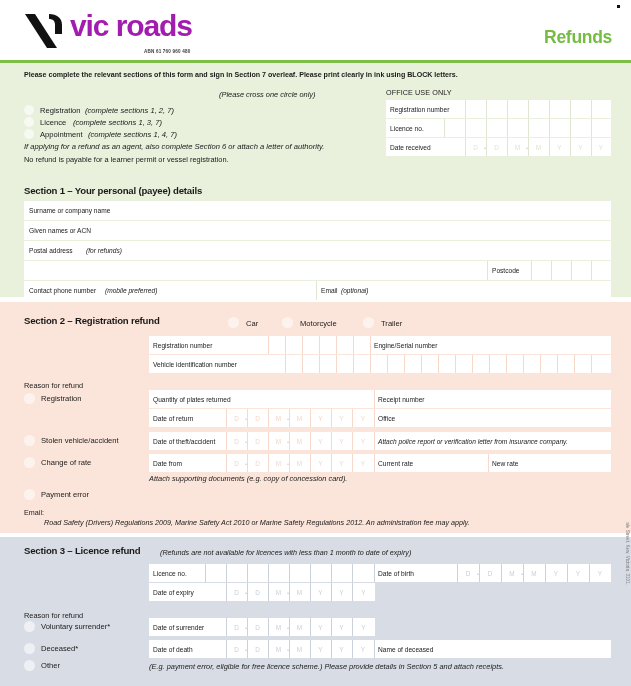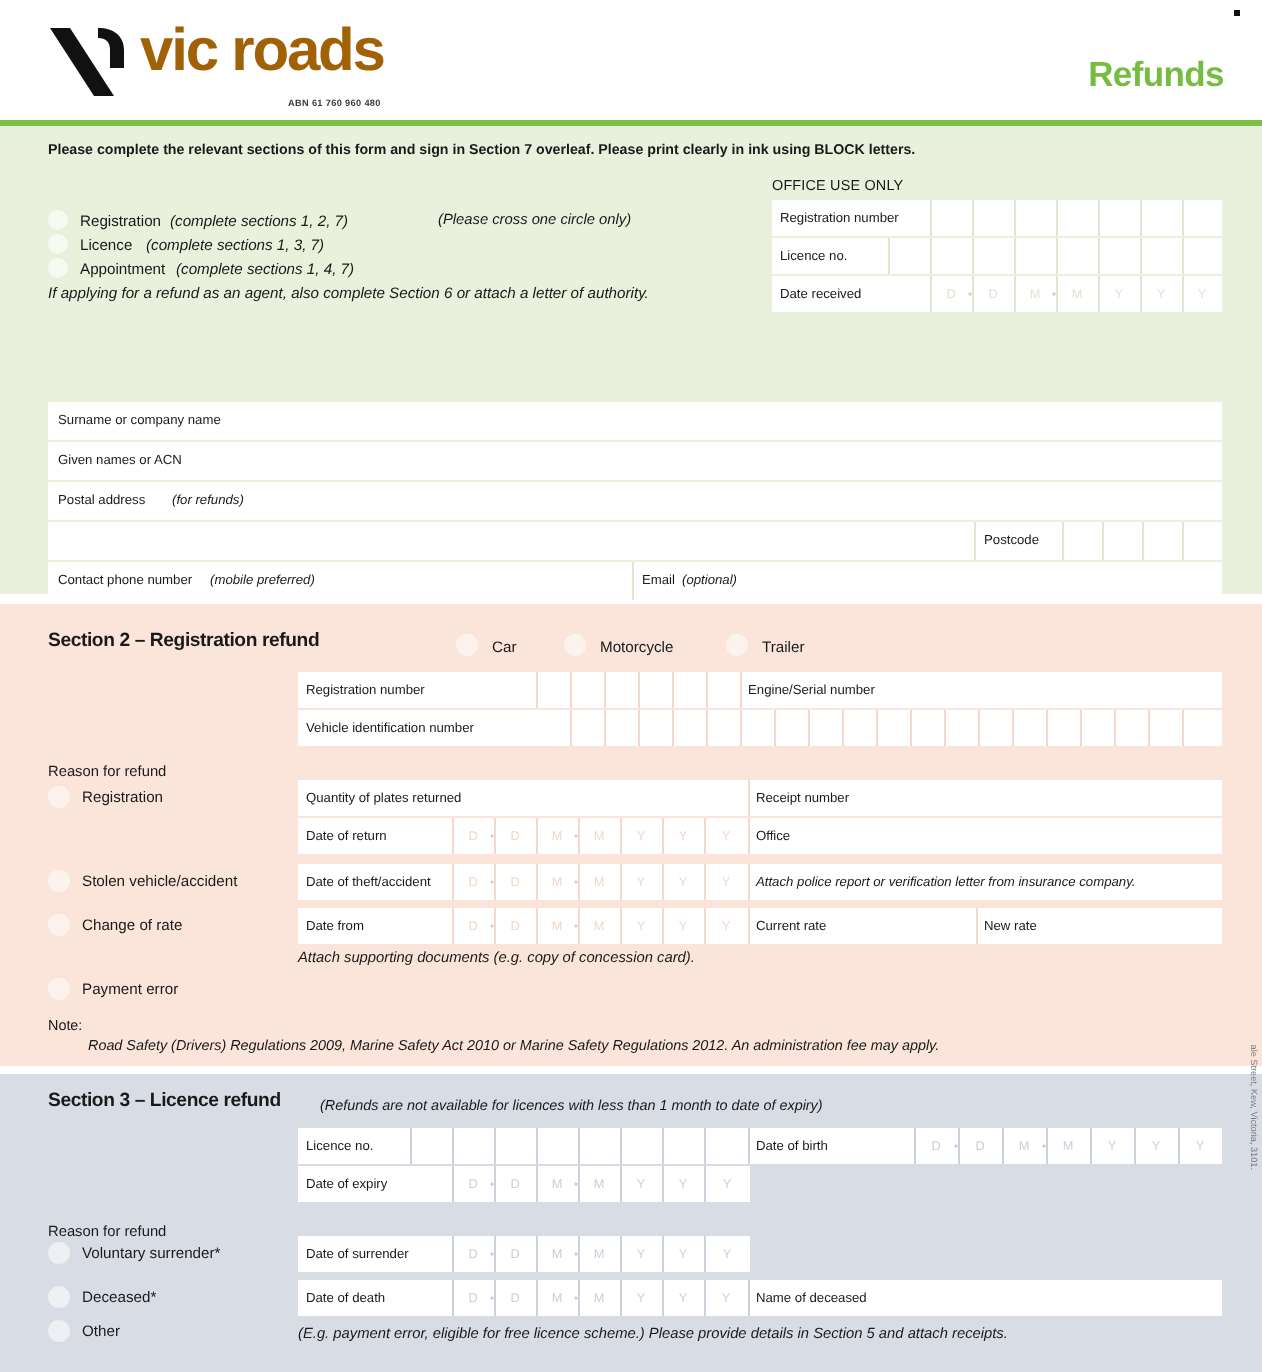--- a/index.html
+++ b/index.html
@@ -13,21 +13,21 @@
     overflow:hidden;
     position:relative;
   }
   .page{position:relative;width:631px;height:686px;overflow:hidden;}
 
   
   .header{position:relative;height:60px;background:#fff;}
   .logo-wrap{position:absolute;left:24px;top:10px;width:230px;height:48px;}
   .logo-mark{position:absolute;left:0;top:2px;width:46px;height:38px;}
   .logo-text{position:absolute;left:46px;top:-1px;font-size:30px;font-weight:bold;
-    letter-spacing:-1.1px;color:#a16207;font-family:"Liberation Sans",sans-serif;}
+    letter-spacing:-1.1px;color:#a21caf;font-family:"Liberation Sans",sans-serif;}
   .logo-abn{position:absolute;left:120px;top:39px;font-size:4.6px;letter-spacing:.18px;
     color:#3a3a3a;font-weight:bold;}
   .refunds-title{position:absolute;right:19px;top:27px;font-size:17.5px;font-weight:bold;
     color:#76bc43;letter-spacing:-.3px;}
   .corner-mark{position:absolute;right:11px;top:5px;width:3px;height:3px;background:#111;}
 
   .greenrule{position:absolute;left:0;top:60px;width:631px;height:3px;background:#7dbe46;}
 
   
   .band{position:absolute;left:0;width:631px;}
@@ -85,35 +85,36 @@
     <div class="corner-mark"></div>
   </div>
   <div class="greenrule"></div>
 
   <div class="band band-green"></div>
   <div class="band band-peach"></div>
   <div class="band band-blue"></div>
 
   <div class="txt intro" style="left:24px;top:71px;">Please complete the relevant sections of this form and sign in Section 7 overleaf. Please print clearly in ink using BLOCK letters.</div>
 
-  <div class="txt i" style="left:219px;top:105px;font-size:7.4px;">(Please cross one circle only)</div>
+  <div class="txt i" style="left:219px;top:90px;font-size:7.4px;">(Please cross one circle only)</div>
 
   <div class="circ circ-g" style="left:24px;top:105px;width:10px;height:10px;"></div>
   <div class="txt" style="left:40px;top:106px;font-size:7.6px;">Registration</div>
   <div class="txt i" style="left:85px;top:106px;font-size:7.6px;">(complete sections 1, 2, 7)</div>
 
   <div class="circ circ-g" style="left:24px;top:117px;width:10px;height:10px;"></div>
   <div class="txt" style="left:40px;top:118px;font-size:7.6px;">Licence</div>
   <div class="txt i" style="left:73px;top:118px;font-size:7.6px;">(complete sections 1, 3, 7)</div>
 
   <div class="circ circ-g" style="left:24px;top:129px;width:10px;height:10px;"></div>
   <div class="txt" style="left:40px;top:130px;font-size:7.6px;">Appointment</div>
   <div class="txt i" style="left:88px;top:130px;font-size:7.6px;">(complete sections 1, 4, 7)</div>
 
   <div class="txt i" style="left:24px;top:142px;font-size:7.6px;">If applying for a refund as an agent, also complete Section 6 or attach a letter of authority.</div>
+  <div class="txt b" style="left:24px;top:155px;font-size:7.4px;">No refund is payable for a learner permit or vessel registration.</div>
 
   <div class="txt b" style="left:386px;top:88px;font-size:7.2px;letter-spacing:.1px;">OFFICE USE ONLY</div>
 
   <div class="cell" style="left:386px;top:100px;width:225px;height:18px;"></div>
   <div class="cell-lbl" style="left:390px;top:106px;">Registration number</div>
   <div class="vline vline-g" style="left:465px;top:100px;height:18px;"></div>
   <div class="vline vline-g" style="left:486px;top:100px;height:18px;"></div>
   <div class="vline vline-g" style="left:507px;top:100px;height:18px;"></div>
   <div class="vline vline-g" style="left:528px;top:100px;height:18px;"></div>
   <div class="vline vline-g" style="left:549px;top:100px;height:18px;"></div>
@@ -143,20 +144,21 @@
   <div class="dch dch-g" style="left:465px;top:144px;width:21px;">D</div>
   <div class="dch dch-g" style="left:486px;top:144px;width:21px;">D</div>
   <div class="dch dch-g" style="left:507px;top:144px;width:21px;">M</div>
   <div class="dch dch-g" style="left:528px;top:144px;width:21px;">M</div>
   <div class="dch dch-g" style="left:549px;top:144px;width:21px;">Y</div>
   <div class="dch dch-g" style="left:570px;top:144px;width:21px;">Y</div>
   <div class="dch dch-g" style="left:591px;top:144px;width:20px;">Y</div>
   <div class="dsep" style="left:484px;top:145px;color:#c9d6a8;">•</div>
   <div class="dsep" style="left:526px;top:145px;color:#c9d6a8;">•</div>
 
+  <div class="txt sect-head" style="left:24px;top:185px;">Section 1 – Your personal (payee) details</div>
 
   <div class="cell" style="left:24px;top:201px;width:587px;height:19px;"></div>
   <div class="cell-lbl" style="left:29px;top:207px;">Surname or company name</div>
 
   <div class="cell" style="left:24px;top:221px;width:587px;height:19px;"></div>
   <div class="cell-lbl" style="left:29px;top:227px;">Given names or ACN</div>
 
   <div class="cell" style="left:24px;top:241px;width:587px;height:19px;"></div>
   <div class="cell-lbl" style="left:29px;top:247px;">Postal address</div>
   <div class="cell-lbl i" style="left:86px;top:247px;">(for refunds)</div>
@@ -295,21 +297,21 @@
   <div class="dsep" style="left:287px;top:461px;">•</div>
   <div class="cell-lbl" style="left:378px;top:460px;">Current rate</div>
   <div class="vline vline-p" style="left:488px;top:454px;height:18px;"></div>
   <div class="cell-lbl" style="left:492px;top:460px;">New rate</div>
 
   <div class="txt i" style="left:149px;top:474px;font-size:7.4px;">Attach supporting documents (e.g. copy of concession card).</div>
 
   <div class="circ circ-p" style="left:24px;top:489px;width:11px;height:11px;"></div>
   <div class="txt" style="left:41px;top:490px;font-size:7.6px;">Payment error</div>
 
-  <div class="txt" style="left:24px;top:508px;font-size:7.2px;">Note:</div>
+  <div class="txt" style="left:24px;top:508px;font-size:7.2px;">Email:</div>
   <div class="txt i" style="left:44px;top:518px;font-size:7.2px;">Road Safety (Drivers) Regulations 2009, Marine Safety Act 2010 or Marine Safety Regulations 2012. An administration fee may apply.</div>
 
   <div class="txt sect-head" style="left:24px;top:545px;">Section 3 – Licence refund</div>
   <div class="txt i" style="left:160px;top:548px;font-size:7.2px;">(Refunds are not available for licences with less than 1 month to date of expiry)</div>
 
   <div class="cell" style="left:149px;top:564px;width:462px;height:18px;"></div>
   <div class="cell-lbl" style="left:153px;top:570px;">Licence no.</div>
   <div class="vline vline-b" style="left:205px;top:564px;height:18px;"></div>
   <div class="vline vline-b" style="left:226px;top:564px;height:18px;"></div>
   <div class="vline vline-b" style="left:247px;top:564px;height:18px;"></div>

